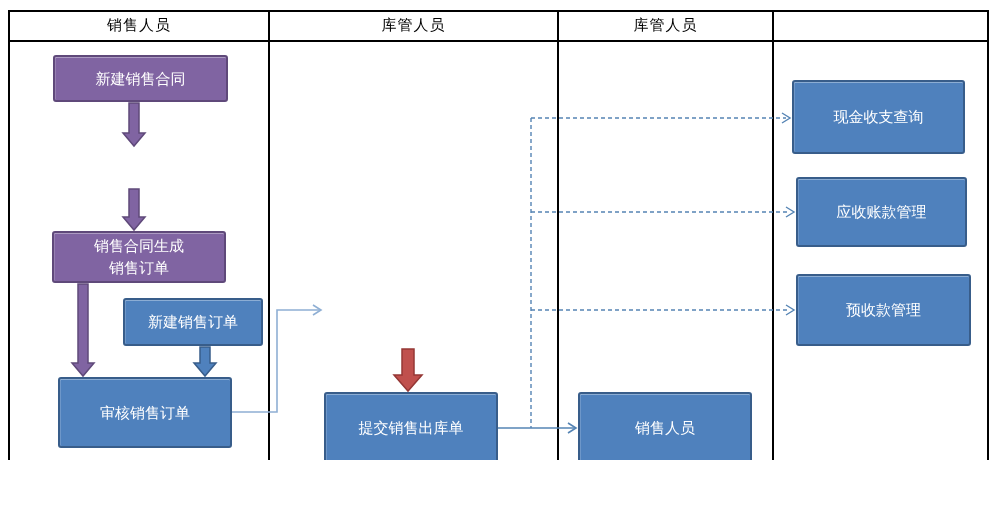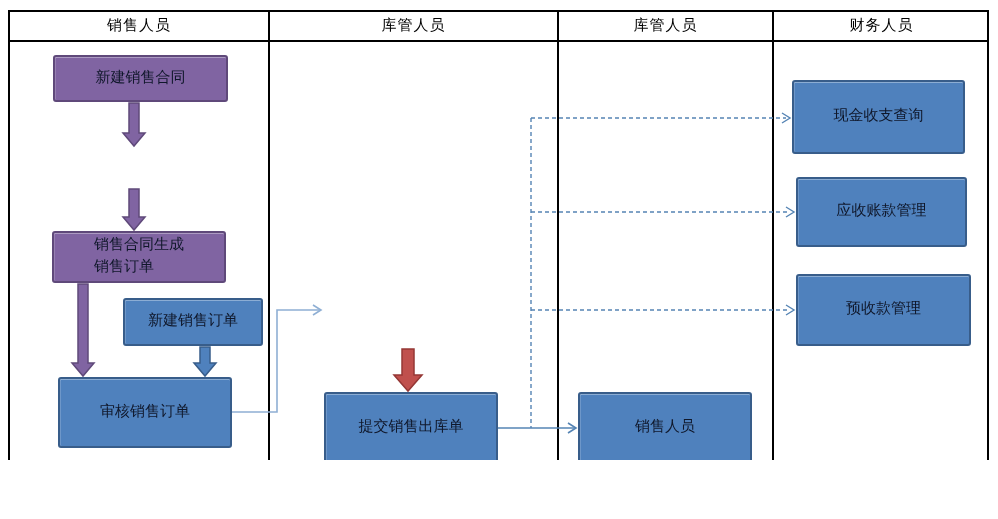--- a/index.html
+++ b/index.html
@@ -22,44 +22,42 @@
   }
   .vdiv{
     position:absolute;top:10px;height:501px;width:2px;background:var(--frame);
   }
   .lane-header{
     position:absolute;top:10px;height:30px;line-height:30px;
     text-align:center;font-size:15px;color:#000;letter-spacing:1px;
   }
   .node{
     position:absolute;box-sizing:border-box;border:2px solid;border-radius:3px;
-    display:flex;align-items:center;justify-content:center;
-    color:#0f172a;font-size:15px;line-height:22px;white-space:pre-line;
+    display:flex;align-items:center;justify-content:center;text-align:center;
+    color:#ffffff;font-size:15px;line-height:22px;white-space:pre-line;
     box-shadow:inset 0 1px 0 rgba(255,255,255,.35), inset 1px 0 0 rgba(255,255,255,.18);
-    font-family:Liberation Mono, monospace;
   }
   .purple{background:var(--purple-fill);border-color:var(--purple-border);}
   .blue{background:var(--blue-fill);border-color:var(--blue-border);}
   svg.overlay{position:absolute;left:0;top:0;pointer-events:none;}
 </style>
 </head>
 <body>
 
 <div id="canvas">
 
   <div class="frame"></div>
   <div class="header-sep"></div>
   <div class="vdiv" style="left:268px"></div>
   <div class="vdiv" style="left:557px"></div>
   <div class="vdiv" style="left:772px"></div>
 
   <div class="lane-header" style="left:10px;width:258px">销售人员</div>
   <div class="lane-header" style="left:270px;width:287px">库管人员</div>
   <div class="lane-header" style="left:559px;width:213px">库管人员</div>
-  <div class="lane-header" style="left:774px;width:215px">财务人员</div>
 
   <div class="node purple" style="left:53px;top:55px;width:175px;height:47px">新建销售合同</div>
   <div class="node blue" style="left:123px;top:298px;width:140px;height:48px">新建销售订单</div>
   <div class="node purple" style="left:52px;top:231px;width:174px;height:52px">销售合同生成
 销售订单</div>
   <div class="node blue" style="left:58px;top:377px;width:174px;height:71px">审核销售订单</div>
   <div class="node blue" style="left:324px;top:392px;width:174px;height:71px">提交销售出库单</div>
   <div class="node blue" style="left:578px;top:392px;width:174px;height:71px">销售人员</div>
   <div class="node blue" style="left:792px;top:80px;width:173px;height:74px">现金收支查询</div>
   <div class="node blue" style="left:796px;top:177px;width:171px;height:70px">应收账款管理</div>

